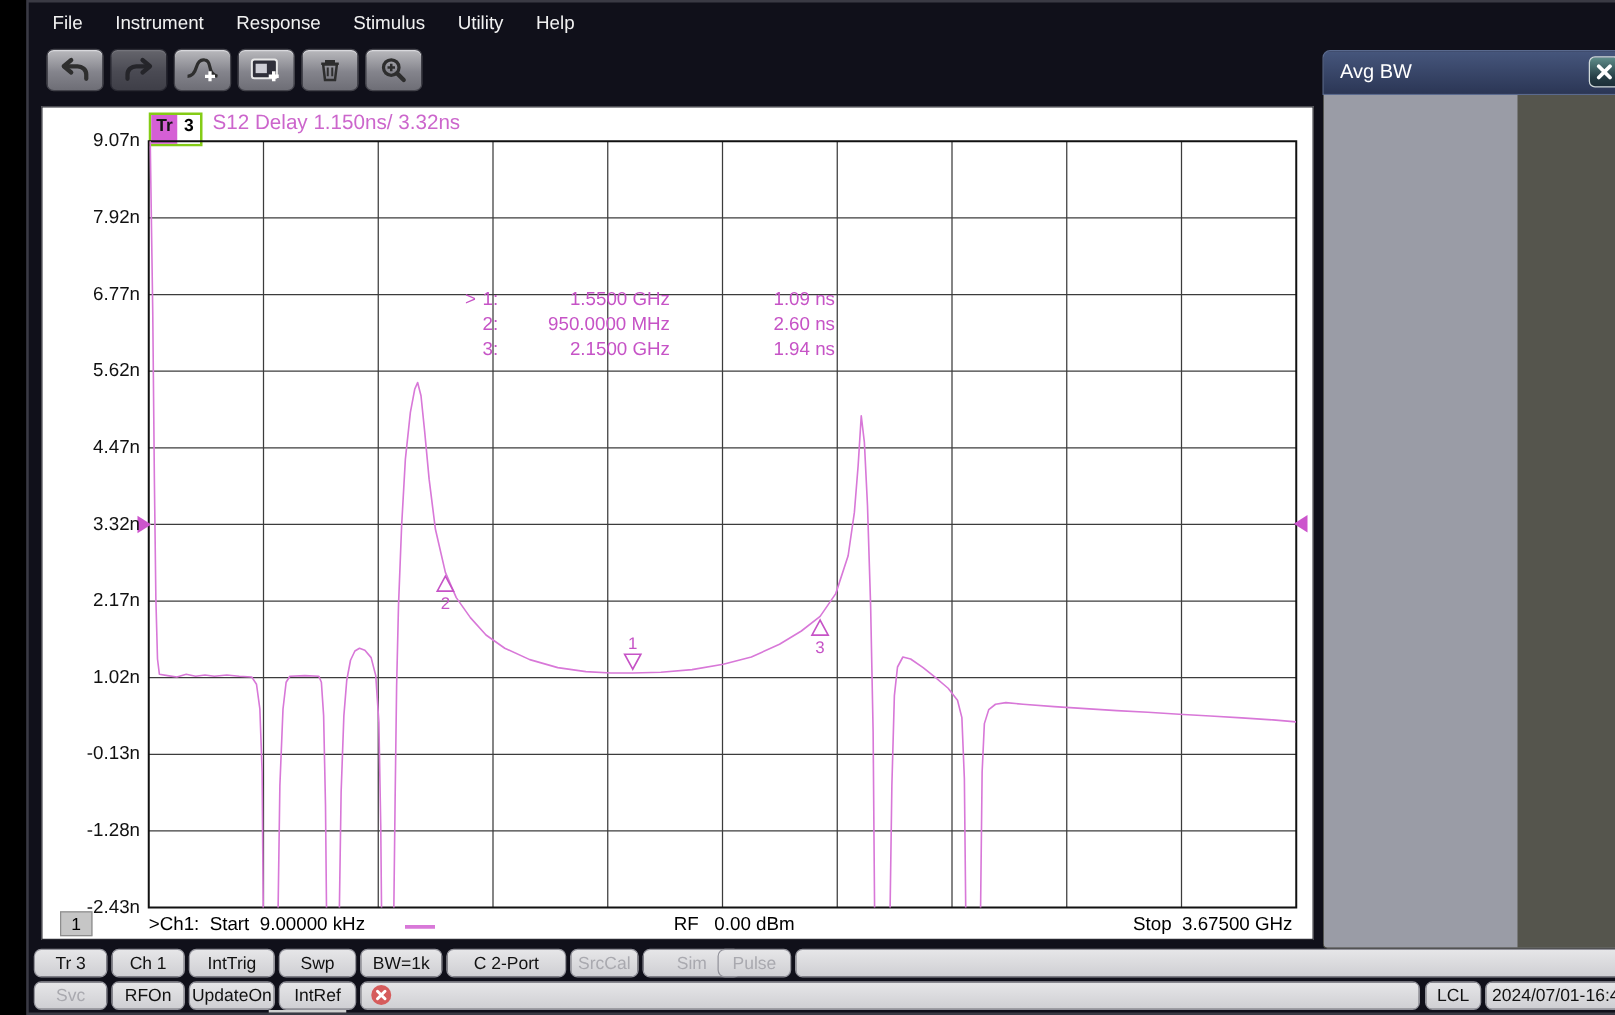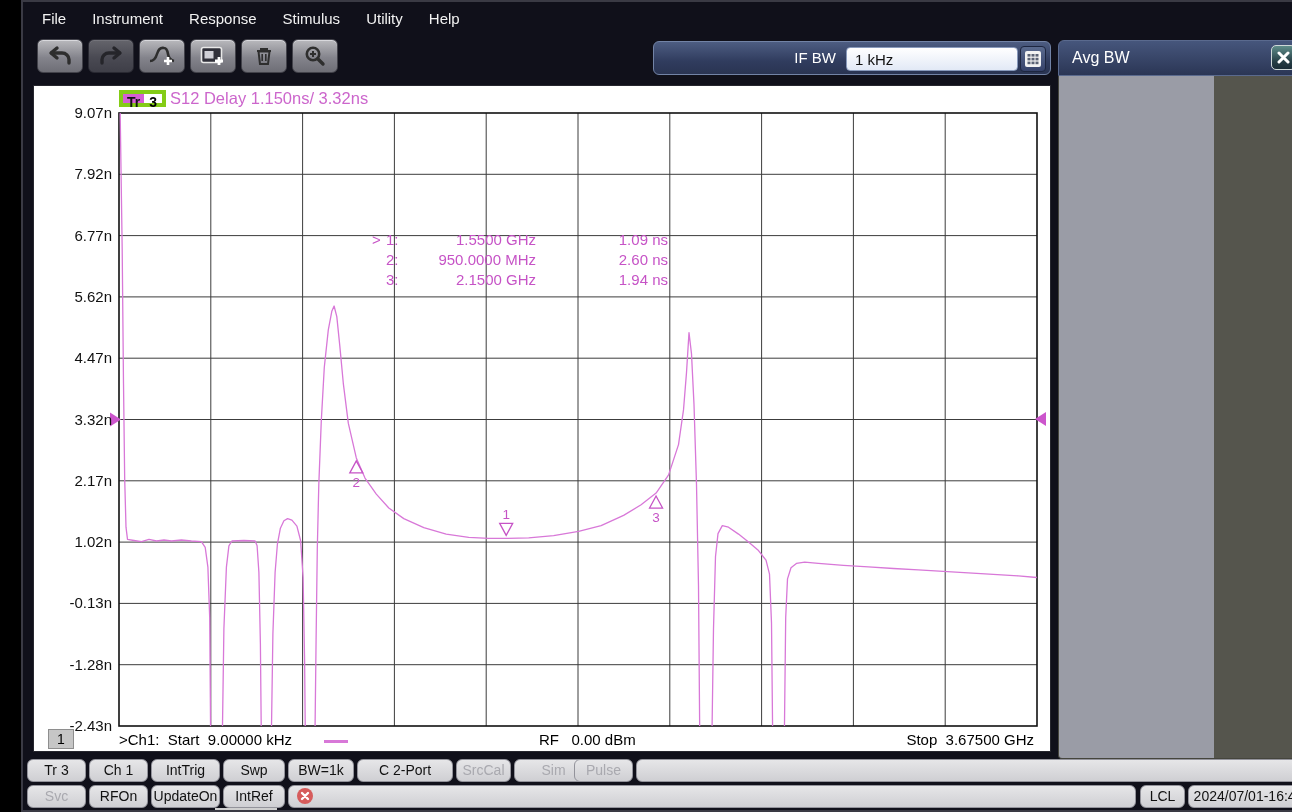--- a/index.html
+++ b/index.html
@@ -18,21 +18,21 @@
   
   .ifbw-bar{position:absolute;left:630px;top:39px;width:398px;height:34px;border-radius:6px;
     background:linear-gradient(#4d5d82,#303c5e 60%,#2a3452);border:1px solid #7283a6;}
   .ifbw-label{position:absolute;right:214px;top:7px;color:#fff;font-size:15px;}
   .ifbw-input{position:absolute;left:192px;top:5px;width:172px;height:24px;border-radius:4px;border:1px solid #8899bb;
     background:linear-gradient(#ffffff,#e2e9f6);font-size:15px;color:#111;padding:0 8px;}
   .keypad-btn{position:absolute;right:4px;top:4px;width:26px;height:26px;border-radius:4px;
     background:linear-gradient(#5a6a8e,#36426a);border:1px solid #1d2640;display:flex;align-items:center;justify-content:center;}
   
   .chart-panel{position:absolute;left:10px;top:83px;width:1018px;height:667px;background:#fff;border:1px solid #26262e;}
-  .trace-badge{position:absolute;left:85px;top:4px;height:17px;display:flex;font-size:14px;line-height:17px;border:4px solid #84cc16;}
+  .trace-badge{position:absolute;left:85px;top:4px;height:27px;display:flex;font-size:14px;line-height:17px;border:2px solid #84cc16;}
   .trace-badge .tr{background:#d55fd5;color:#151515;padding:0 4px;font-weight:bold;}
   .trace-badge .num{background:#fff;color:#000;padding:0 5px;font-weight:bold;}
   .trace-title{position:absolute;left:136px;top:3px;color:#cc66cc;font-size:16.5px;text-align:right;}
   .ylabel{position:absolute;left:6px;width:72px;text-align:right;font-size:15px;color:#111;}
   .readout-row{position:absolute;left:338px;display:flex;font-size:15px;color:#c653c6;}
   .m-arrow{width:14px;}
   .m-n{width:20px;}
   .m-freq{width:130px;text-align:right;}
   .m-val{width:132px;text-align:right;}
   .watermark{position:absolute;left:100px;top:272px;font-size:30px;font-weight:bold;font-style:italic;
@@ -118,40 +118,20 @@
         <span>
           <svg width="24" height="24" viewBox="0 0 24 24">
             <circle cx="10" cy="10" r="6.2" fill="none" stroke="#2e2e2e" stroke-width="2.6"></circle>
             <path d="M10 7 v6 M7 10 h6" stroke="#2e2e2e" stroke-width="2"></path>
             <path d="M14.7 14.7 L20 20" stroke="#2e2e2e" stroke-width="3.4" stroke-linecap="round"></path>
           </svg>
         </span>
       </div>
     </div>
 
-  <div class="ifbw-bar">
-    <span class="ifbw-label">IF BW</span>
-    <input class="ifbw-input" value="1 kHz" style="">
-    <div class="keypad-btn">
-      <svg width="18" height="18" viewBox="0 0 18 18">
-        <rect x="1" y="1" width="16" height="16" rx="2" fill="#f2f2f2"></rect>
-        <g fill="#5a6274">
-          <rect x="3.5" y="4" width="3" height="2.6"></rect>
-            <rect x="7.5" y="4" width="3" height="2.6"></rect>
-            <rect x="11.5" y="4" width="3" height="2.6"></rect>
-          <rect x="3.5" y="7.8" width="3" height="2.6"></rect>
-            <rect x="7.5" y="7.8" width="3" height="2.6"></rect>
-            <rect x="11.5" y="7.8" width="3" height="2.6"></rect>
-          <rect x="3.5" y="11.6" width="3" height="2.6"></rect>
-            <rect x="7.5" y="11.6" width="3" height="2.6"></rect>
-            <rect x="11.5" y="11.6" width="3" height="2.6"></rect>
-        </g>
-      </svg>
-    </div>
-  </div>
 
   <div class="chart-panel" id="chartPanel">
     <div class="trace-badge">
       <span class="tr">Tr</span>
       <span class="num">3</span>
     </div>
     <div class="trace-title">S12 Delay 1.150ns/ 3.32ns</div>
     <svg id="plot" width="1016" height="665" style="position:absolute;left:0;top:0;">
         <defs>
           <clipPath id="gclip">

